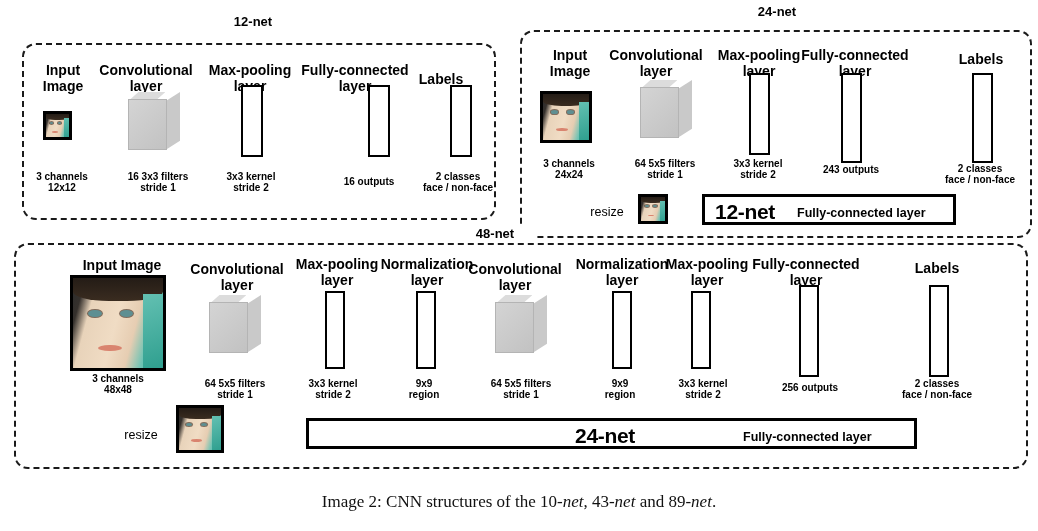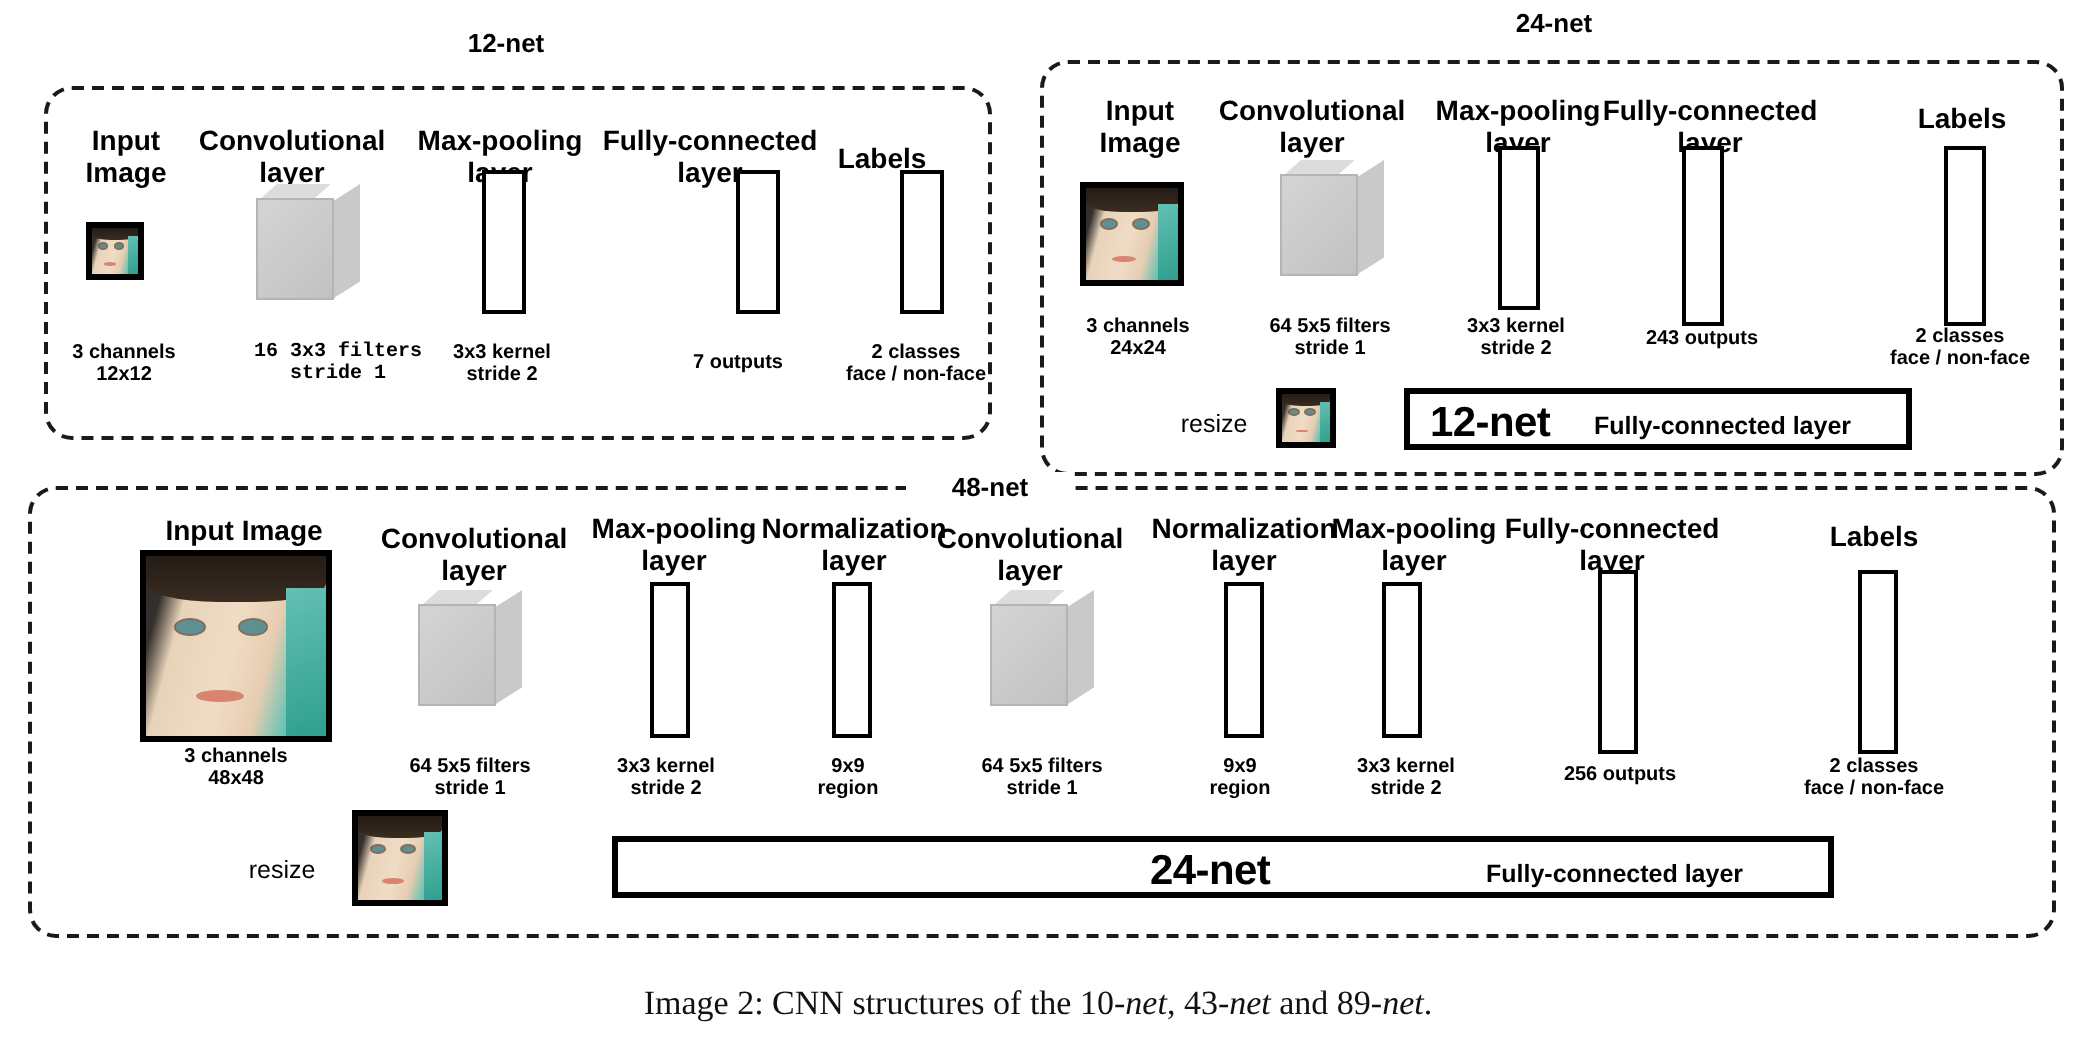--- a/index.html
+++ b/index.html
@@ -170,33 +170,33 @@
 <div class="lbl bot" style="left:12px;top:171px;width:100px;">3 channels
 12x12</div>
 
 <div class="lbl top" style="left:94px;top:63px;width:104px;">Convolutional
 layer</div>
 <div class="convbox" style="left:128px;top:92px;width:52px;height:58px;">
   <div class="top"></div>
     <div class="side"></div>
     <div class="front"></div>
 </div>
-<div class="lbl bot" style="left:117px;top:171px;width:104px;font-family:Liberation Mono, monospace;">16 3x3 filters
+<div class="lbl bot" style="left:106px;top:171px;width:104px;">16 3x3 filters
 stride 1</div>
 
 <div class="lbl top" style="left:200px;top:63px;width:100px;">Max-pooling
 layer</div>
 <div class="vbar" style="left:241px;top:85px;width:18px;height:68px;"></div>
 <div class="lbl bot" style="left:203px;top:171px;width:96px;">3x3 kernel
 stride 2</div>
 
 <div class="lbl top" style="left:300px;top:63px;width:110px;">Fully-connected
 layer</div>
 <div class="vbar" style="left:368px;top:85px;width:18px;height:68px;"></div>
-<div class="lbl bot" style="left:322px;top:176px;width:94px;">7 outputs</div>
+<div class="lbl bot" style="left:322px;top:176px;width:94px;">16 outputs</div>
 
 <div class="lbl top" style="left:404px;top:72px;width:74px;">Labels</div>
 <div class="vbar" style="left:450px;top:85px;width:18px;height:68px;"></div>
 <div class="lbl bot" style="left:399px;top:171px;width:118px;">2 classes
 face / non-face</div>
 
 <div class="panel" style="left:520px;top:30px;width:508px;height:204px;"></div>
 <div class="panel-title" style="left:736px;top:4px;width:72px;">24-net</div>
 
 <div class="lbl top" style="left:532px;top:48px;width:76px;">Input
@@ -248,21 +248,21 @@
     <div class="lips"></div>
       <div class="bg"></div>
   </div>
 </div>
 <div class="netbar" style="left:702px;top:194px;width:254px;height:31px;">
   <span class="big" style="left:10px;top:3px;">12-net</span>
   <span class="small" style="left:92px;top:9px;">Fully-connected layer</span>
 </div>
 
 <div class="panel" style="left:14px;top:243px;width:1010px;height:222px;"></div>
-<div class="panel-title" style="left:453px;top:236px;width:74px;">48-net</div>
+<div class="panel-title" style="left:453px;top:226px;width:74px;">48-net</div>
 
 <div class="lbl top" style="left:62px;top:258px;width:120px;">Input Image</div>
 <div class="thumb" style="left:70px;top:275px;width:96px;height:96px;">
   <div class="face">
     <div class="hair"></div>
       <div class="eyeL"></div>
       <div class="eyeR"></div>
     <div class="lips"></div>
       <div class="bg"></div>
   </div>

